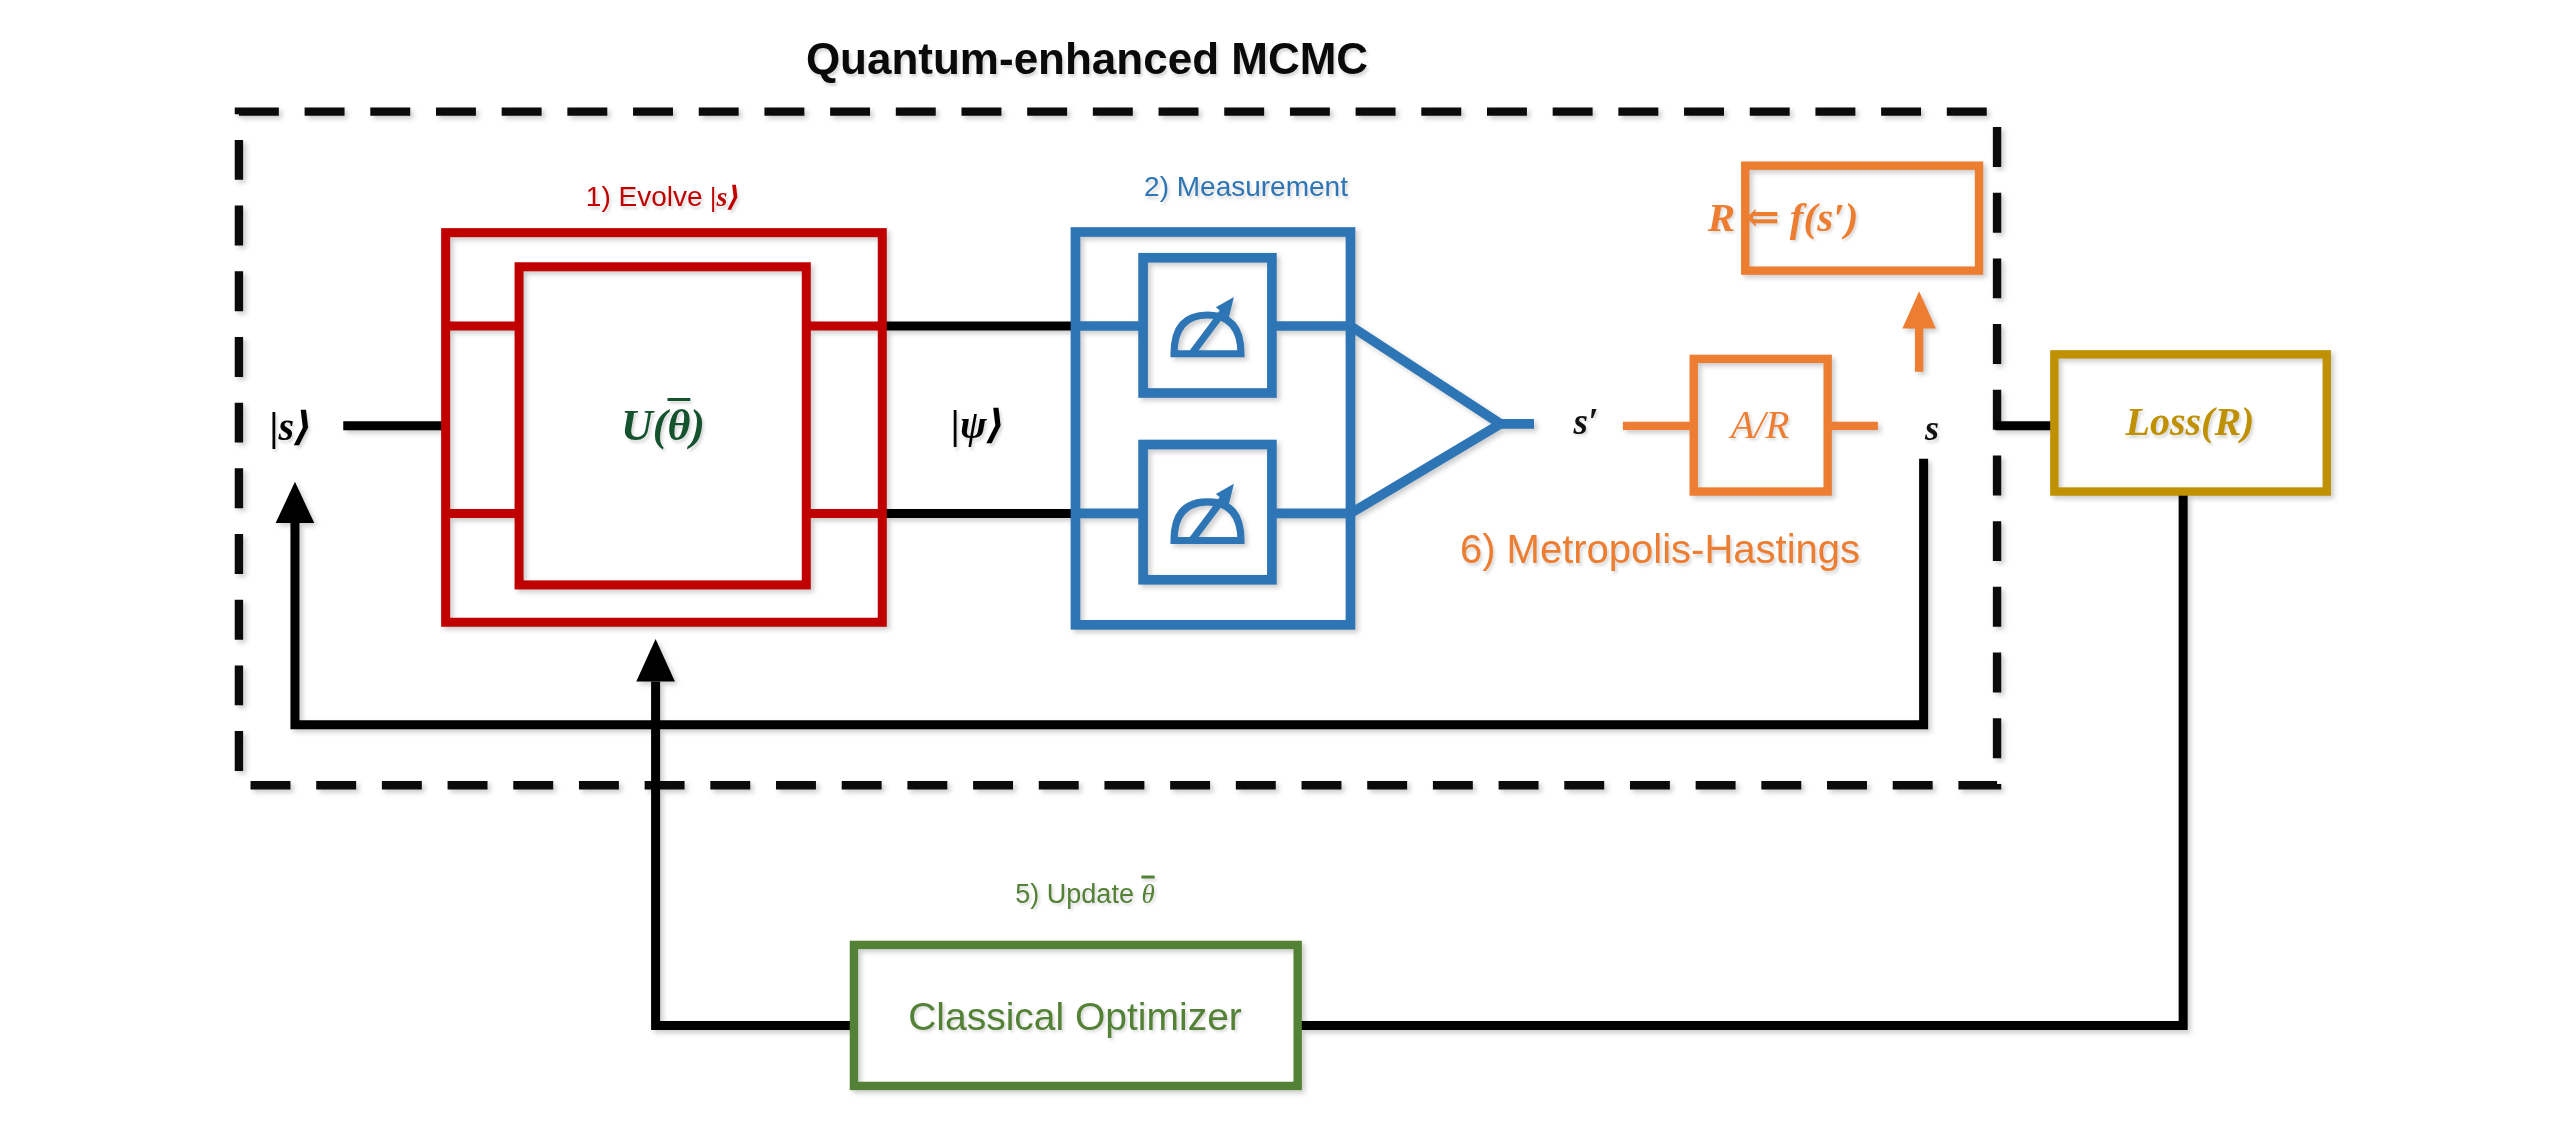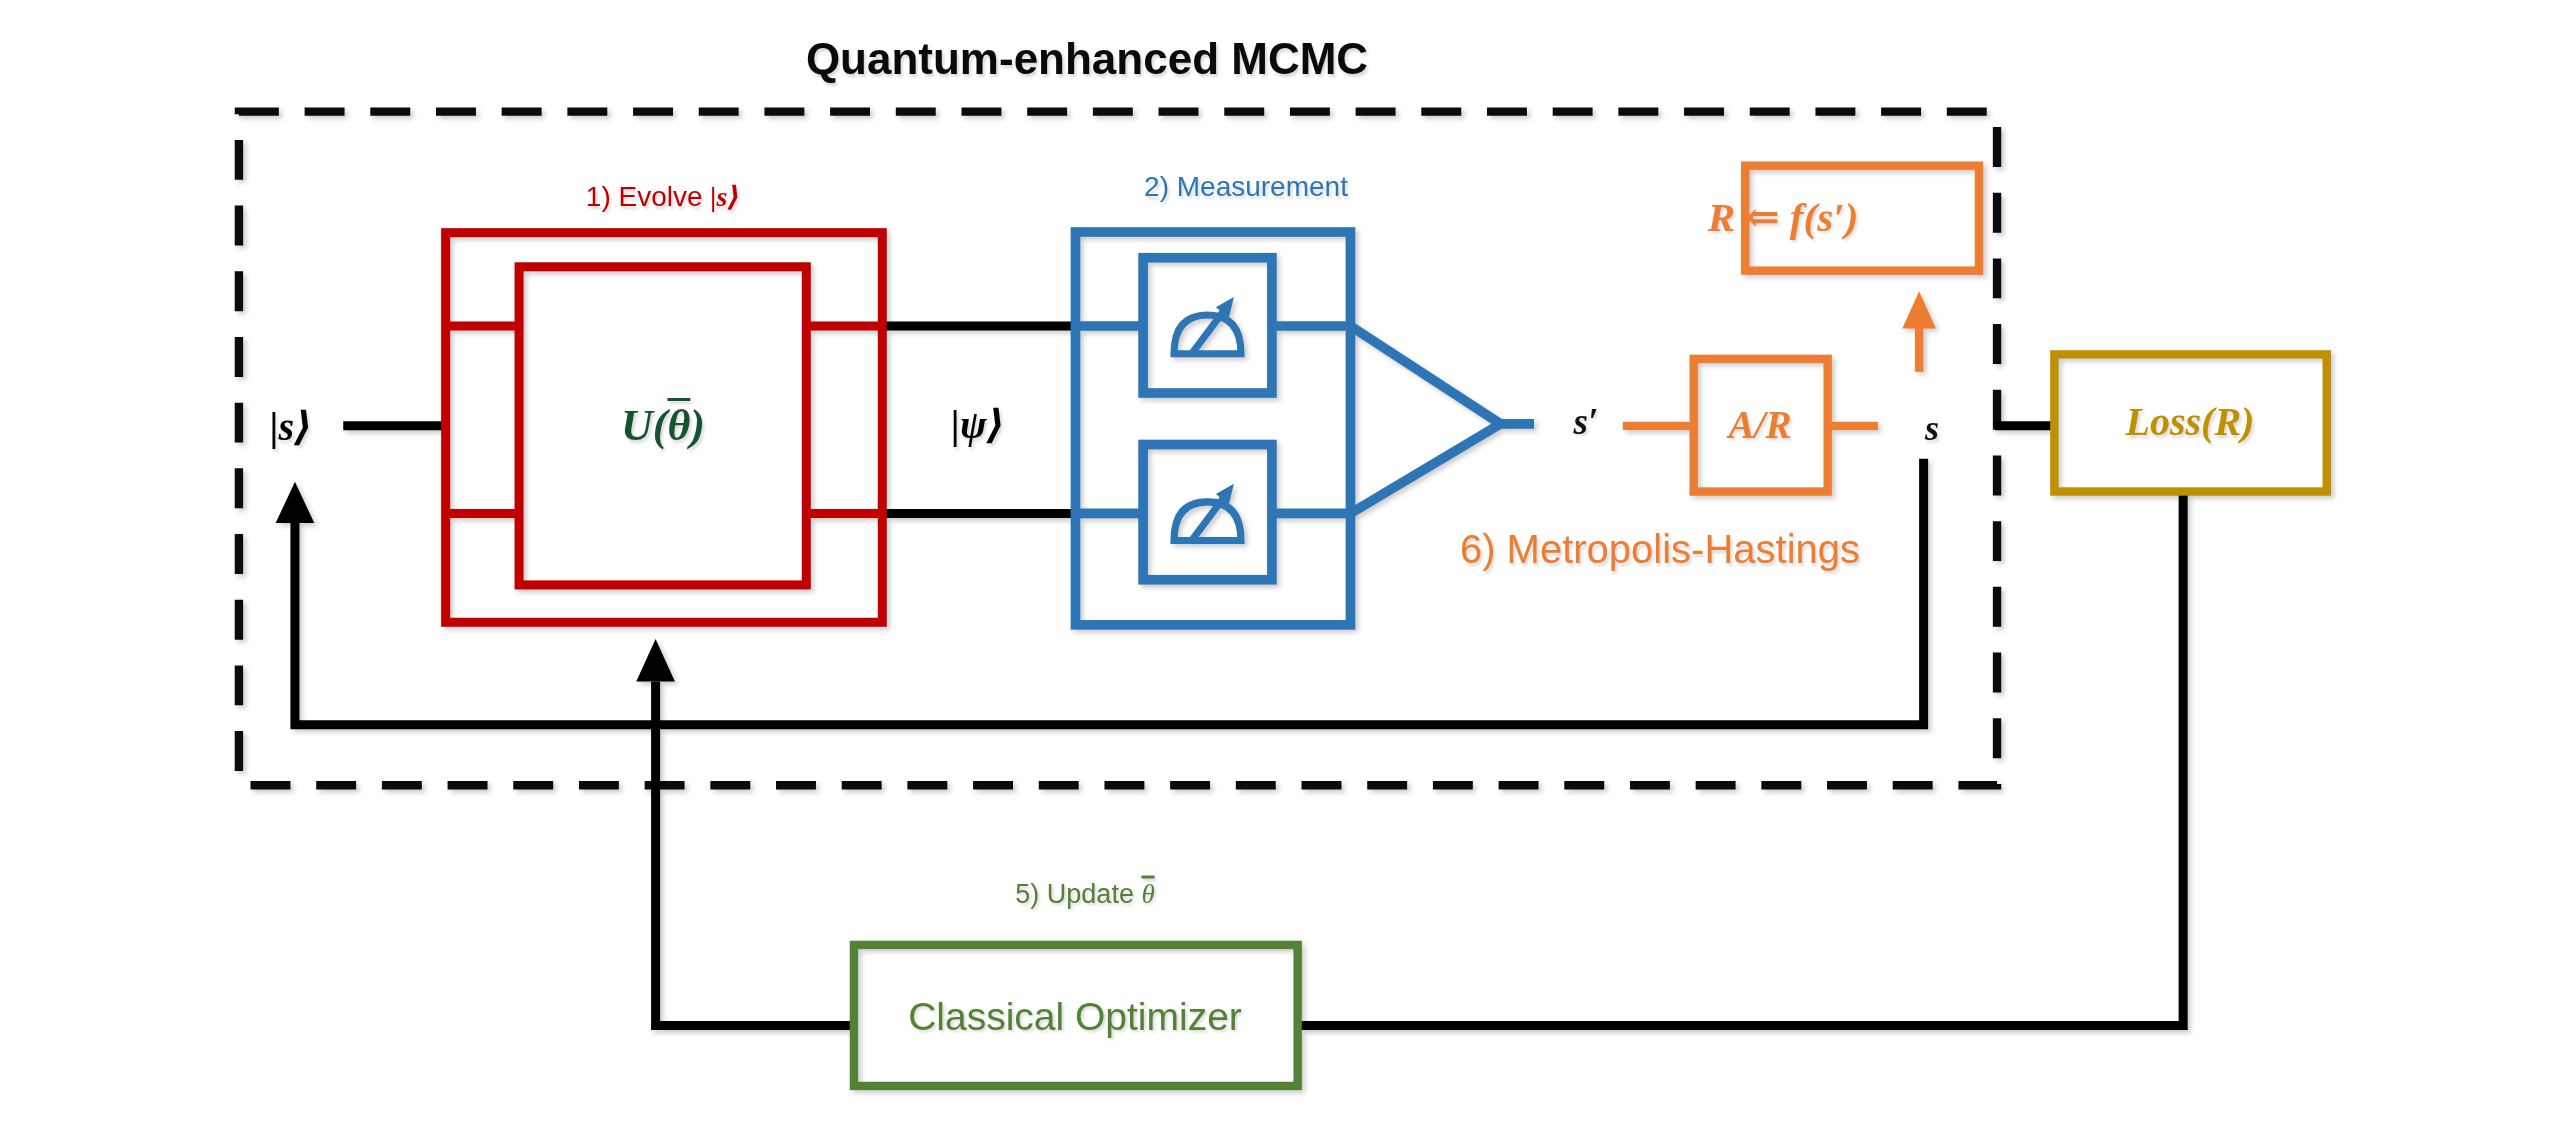--- a/index.html
+++ b/index.html
@@ -29,21 +29,21 @@
   #t-title {left:1087px;top:59px;  font-size:44px;font-weight:bold;color:#0a0a0a;}
   #t-step1 {left:663px;top:185px; font-size:28px;color:#C00000;margin-top:12px;}
   #t-step2 {left:1246px;top:187px; font-size:28px;color:#2E75B6;}
   #t-step3 {left:1660px;top:549px; font-size:40px;color:#ED7D31;}
   #t-step4 {left:2217px;top:301px; font-size:40px;color:#BF9000;}
   #t-step5 {left:1085px;top:894px;font-size:27px;color:#538135;}
   #t-ketin {left:291px; top:427px; font-size:40px;color:#000;}
   #t-u     {left:663px;top:426px; font-size:44px;color:#14532d;}
   #t-psi   {left:978px;top:425px; font-size:40px;color:#000;}
   #t-sprime{left:1586px;top:421px; font-size:37px;color:#111;}
-  #t-ar    {left:1760px;top:424px; font-size:39px;color:#ED7D31;font-weight:bold;}
+  #t-ar    {left:1760px;top:424px; font-size:39px;color:#ED7D31;font-weight:normal;}
   #t-rupd  {left:1783px;top:217px; font-size:41px;color:#ED7D31;}
   #t-s     {left:1932px;top:428px; font-size:36px;color:#111;}
   #t-loss  {left:2190px;top:422px; font-size:40px;color:#BF9000;}
   #t-co    {left:1075px;top:1016px;font-size:39px;font-weight:normal;color:#538135;}
 </style>
 </head>
 <body>
 
 <div class="stage">
 

